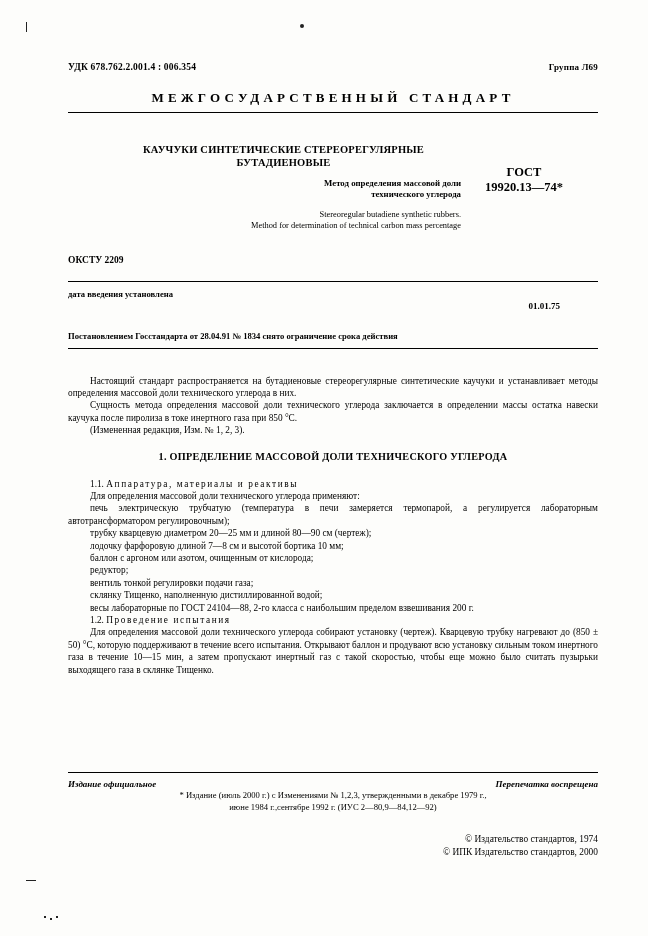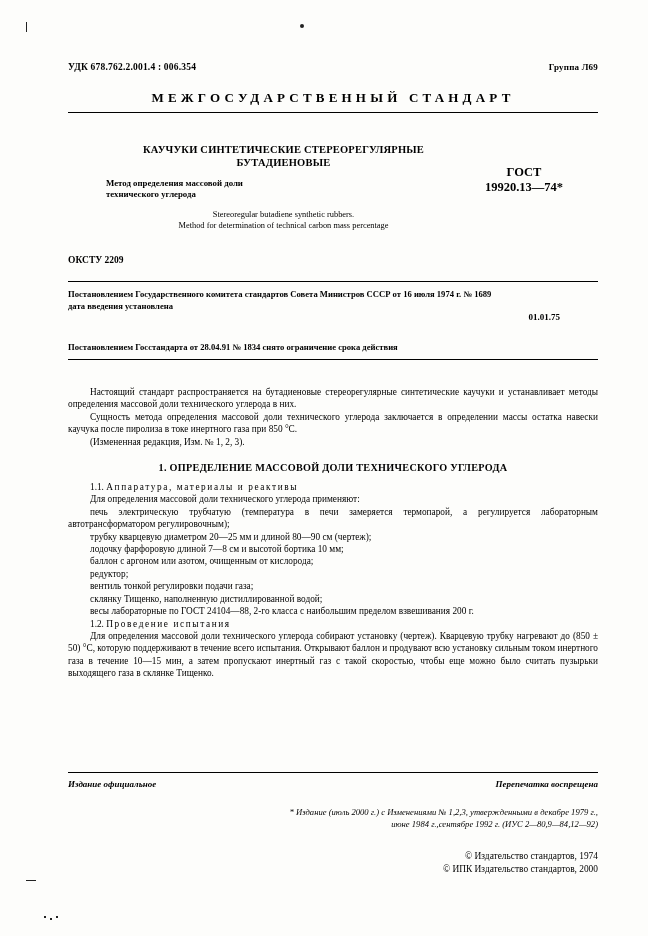--- a/index.html
+++ b/index.html
@@ -69,28 +69,28 @@
     margin-left: 38px;
   }
   .main-title {
     text-align: center;
     font-size: 10.5px;
     font-weight: bold;
     line-height: 13px;
     letter-spacing: 0.2px;
   }
   .sub-title {
-    text-align: left;
+    text-align: right;
     font-size: 8.8px;
     font-weight: bold;
     line-height: 11px;
     margin-top: 9px;
   }
   .eng-title {
-    text-align: center;
+    text-align: right;
     font-size: 8.4px;
     line-height: 10.5px;
     margin-top: 10px;
   }
   .gost-number {
     position: absolute;
     right: 4px;
     top: 22px;
     width: 140px;
     text-align: center;
@@ -130,21 +130,21 @@
   }
   .body-text p {
     margin: 0;
     text-indent: 22px;
   }
   .section-head {
     text-align: center;
     font-size: 10.2px;
     font-weight: bold;
     margin-top: 14px;
-    margin-bottom: 8px;
+    margin-bottom: 16px;
     letter-spacing: 0.3px;
   }
   .spaced {
     letter-spacing: 1.6px;
   }
   .list-text p {
     margin: 0;
     text-indent: 22px;
     font-size: 9.3px;
     line-height: 12.4px;
@@ -161,24 +161,23 @@
     margin-bottom: 6px;
   }
   .footer-row {
     display: flex;
     justify-content: space-between;
     font-size: 9px;
     font-style: italic;
     font-weight: bold;
   }
   .footnote {
-    margin-top: 17px;
-    text-align: right;
+    margin-top: 0;
+    text-align: center;
     font-size: 8.6px;
-    font-style: italic;
     line-height: 12px;
   }
   .copyright {
     margin-top: 20px;
     text-align: right;
     font-size: 9.4px;
     line-height: 13px;
   }
   .tick {
     position: absolute;
@@ -222,21 +221,20 @@
         <div>ГОСТ</div>
         <div>19920.13—74*</div>
       </div>
     </div>
 
     <div class="okstu">ОКСТУ 2209</div>
 
     <div class="decree">
       <hr class="thin-rule">
       <div style="height:7px;"></div>
-      <div class="decree-text">Постановлением Государственного комитета стандартов Совета Министров СССР от 16 июля 1974 г. № 1689</div>
       <div class="decree-text">дата введения установлена</div>
       <div class="date-line">01.01.75</div>
       <div style="height:6px;"></div>
       <div class="decree2">Постановлением Госстандарта от 28.04.91 № 1834 снято ограничение срока действия</div>
       <div style="height:7px;"></div>
       <hr class="thin-rule">
     </div>
 
     <div class="body-text">
       <p>Настоящий стандарт распространяется на бутадиеновые стереорегулярные синтетические каучуки и устанавливает методы определения массовой доли технического углерода в них.</p>

